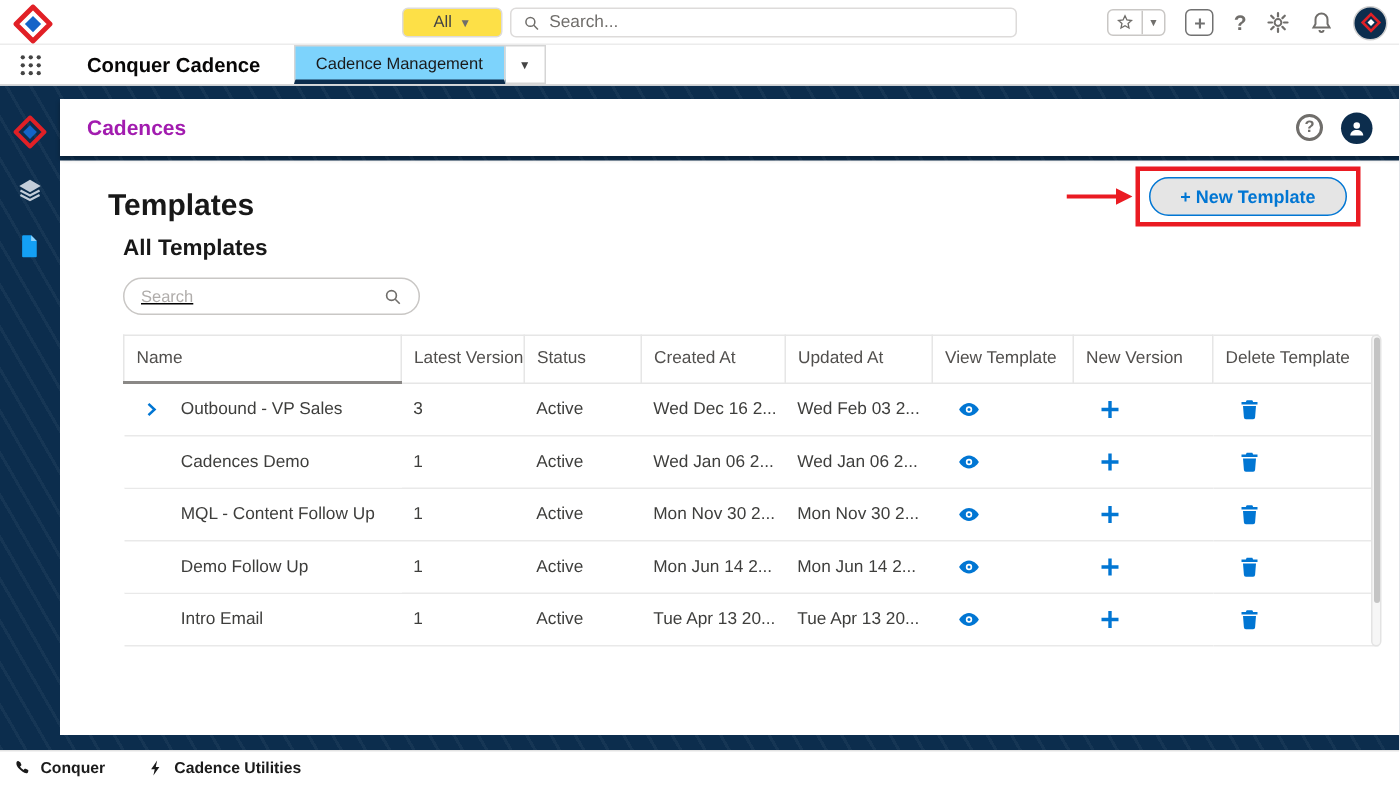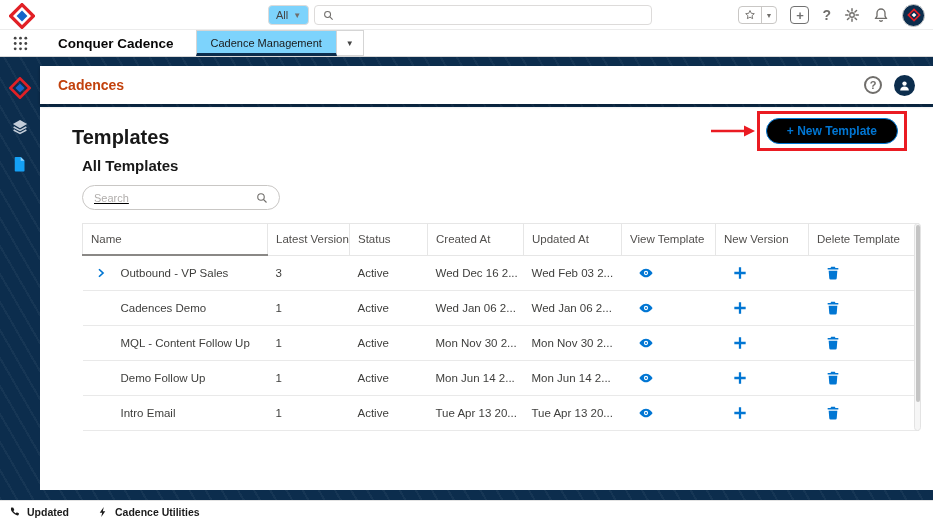--- a/index.html
+++ b/index.html
@@ -3,21 +3,21 @@
 <meta charset="utf-8">
 <style>
   * { margin:0; padding:0; box-sizing:border-box; }
   body { font-family:"Liberation Sans", sans-serif; background:#fff; }
   .screen { width:933px; height:523px; position:relative; overflow:hidden; background:#fff; }
 
   
   .global-header { height:30px; background:#fff; position:relative; border-bottom:1px solid #ececec; }
   .gh-logo { position:absolute; left:9px; top:3px; width:26px; height:24px; cursor:pointer; }
   .search-wrap { position:absolute; left:268px; top:5px; display:flex; gap:5px; align-items:center; }
-  .scope-box { height:20px; border:1px solid #dddbda; border-radius:4px; padding:0 7px; font-size:11px; color:#444; display:flex; align-items:center; gap:5px; background:#7dd3fc; cursor:pointer; }
+  .scope-box { height:20px; border:1px solid #dddbda; border-radius:4px; padding:0 20px; font-size:11px; color:#444; display:flex; align-items:center; gap:5px; background:#fde047; cursor:pointer; }
   .scope-box .chev { font-size:8px; color:#706e6b; }
   .searchbox { width:338px; height:20px; border:1px solid #dddbda; border-radius:4px; display:flex; align-items:center; padding:0 8px; gap:6px; background:#fff; }
   .searchbox svg { width:11px; height:11px; flex:0 0 auto; }
   .searchbox input { border:none; outline:none; flex:1; font-size:11.5px; font-family:inherit; color:#333; background:transparent; }
   .searchbox input::placeholder { color:#706e6b; }
   .gh-right { position:absolute; right:8px; top:0; height:30px; display:flex; align-items:center; gap:13px; }
   .fav-box { display:flex; align-items:stretch; border:1px solid #c9c7c5; border-radius:4px; height:18px; overflow:hidden; cursor:pointer; }
   .fav-star { padding:0 5px; display:flex; align-items:center; }
   .fav-star svg { width:12px; height:12px; }
   .fav-chev { padding:0 4px; display:flex; align-items:center; font-size:7px; color:#706e6b; border-left:1px solid #c9c7c5; }
@@ -35,32 +35,32 @@
   .tab-chev { width:27px; height:26px; border:1px solid #d5d5d5; border-left:none; align-self:flex-end; display:flex; align-items:center; justify-content:center; font-size:8px; color:#444; cursor:pointer; }
 
   
   .main { height:443px; display:flex; background:#0c2d4d; background-image:repeating-linear-gradient(60deg, rgba(255,255,255,0.045) 0 2px, transparent 2px 14px); }
   .sidebar { width:40px; flex:0 0 40px; display:flex; flex-direction:column; align-items:center; padding-top:20px; gap:19px; }
   .sb-logo { width:22px; height:22px; }
   .sb-icon { width:18px; height:18px; cursor:pointer; }
 
   .content { flex:1; display:flex; flex-direction:column; padding-top:9px; min-width:0; }
   .page-header { background:#fff; height:38px; display:flex; align-items:center; padding:0 18px; box-shadow:0 2px 3px rgba(0,0,0,0.3); position:relative; z-index:2; }
-  .page-title { font-size:14px; font-weight:bold; color:#c2410c; }
+  .page-title { font-size:14px; font-weight:bold; color:#a21caf; }
   .ph-icons { margin-left:auto; display:flex; align-items:center; gap:12px; }
   .help-ring { width:18px; height:18px; border-radius:50%; border:2px solid #706e6b; color:#706e6b; font-size:11px; font-weight:bold; display:flex; align-items:center; justify-content:center; cursor:pointer; }
   .ph-avatar { width:21px; height:21px; border-radius:50%; background:#0c2d4d; display:flex; align-items:center; justify-content:center; cursor:pointer; }
   .ph-avatar svg { width:13px; height:13px; }
 
   .card { background:#fff; flex:1; margin-top:3px; margin-bottom:10px; padding:12px 14px 0 32px; position:relative; overflow:hidden; }
   .section-title { font-size:20px; font-weight:bold; color:#181818; margin-top:7px; }
   .annotation-wrap { position:absolute; right:26px; top:4px; display:flex; align-items:center; gap:2px; }
   .annot-arrow { width:44px; height:12px; flex:0 0 auto; }
   .annot-box { border:3px solid #ea1b22; padding:4px 6px; background:transparent; }
-  .new-template-btn { height:26px; border:1px solid #0176d3; border-radius:14px; background:#000000; color:#0176d3; font-size:12px; font-weight:bold; font-family:inherit; padding:0 20px; cursor:pointer; white-space:nowrap; }
+  .new-template-btn { height:26px; border:1px solid #0176d3; border-radius:14px; background:#e5e5e5; color:#0176d3; font-size:12px; font-weight:bold; font-family:inherit; padding:0 20px; cursor:pointer; white-space:nowrap; }
 
   .list-title { font-size:15px; font-weight:bold; color:#181818; margin:8px 0 11px 10px; }
   .search-pill { width:198px; height:25px; border:1px solid #c9c7c5; border-radius:13px; margin-left:10px; display:flex; align-items:center; padding:0 11px; gap:6px; background:#fff;text-decoration:underline; }
   .search-pill input { border:none; outline:none; flex:1; font-size:11px; font-family:inherit; color:#333; background:transparent; min-width:0; }
   .search-pill input::placeholder { color:#b0adab; }
   .search-pill svg { width:12px; height:12px; flex:0 0 auto; }
 
   .table-wrap { margin:13px 10px 0 10px; position:relative; }
   table { border-collapse:collapse; table-layout:fixed; width:836px; }
   th { text-align:left; font-size:11.5px; font-weight:400; color:#514f4d; padding:9px 8px; border:1px solid #e6e6e6; background:#fff; white-space:nowrap; overflow:hidden; }
@@ -96,20 +96,21 @@
     <div class="search-wrap">
       <div class="scope-box">
         <span>All</span>
         <span class="chev">▼</span>
       </div>
       <div class="searchbox">
         <svg viewBox="0 0 24 24">
             <circle cx="10" cy="10" r="6.5" fill="none" stroke="#706e6b" stroke-width="2.2"></circle>
             <line x1="15" y1="15" x2="21" y2="21" stroke="#706e6b" stroke-width="2.2"></line>
           </svg>
+        <input type="text" placeholder="Search..." style="">
       </div>
     </div>
     <div class="gh-right">
       <div class="fav-box">
         <span class="fav-star">
           <svg viewBox="0 0 24 24">
               <path d="M12 3l2.6 5.6 6 .7-4.5 4.1 1.2 5.9-5.3-3-5.3 3 1.2-5.9L3.4 9.3l6-.7z" fill="none" stroke="#706e6b" stroke-width="1.8"></path>
             </svg>
         </span>
         <span class="fav-chev">▼</span>
@@ -391,21 +392,21 @@
       </div>
 
     </section>
   </div>
 
   <footer class="footer">
     <div class="util-item">
       <svg viewBox="0 0 24 24">
           <path d="M6.6 2.8c-.9-.3-1.9.1-2.3 1C3.5 5.7 3.6 8.6 6.5 12c2.9 3.4 7.4 6.6 10.6 6.9 1 .1 1.9-.5 2.2-1.4l.5-1.6c.2-.7-.1-1.4-.8-1.7l-2.8-1.2c-.6-.3-1.3-.1-1.7.4l-.9 1.1c-1.6-.8-4-2.9-4.9-4.6l1.2-.8c.5-.4.7-1.1.5-1.7L9.2 4.5c-.3-.7-1-1-1.7-.8z" fill="#1b1b1b"></path>
         </svg>
-      <span>Updated</span>
+      <span>Conquer</span>
     </div>
     <div class="util-item">
       <svg viewBox="0 0 24 24">
           <path d="M13.5 2L5.5 13.5h4.8L8.5 22l8-11.5h-4.8z" fill="#1b1b1b"></path>
         </svg>
       <span>Cadence Utilities</span>
     </div>
   </footer>
 
 </div>

